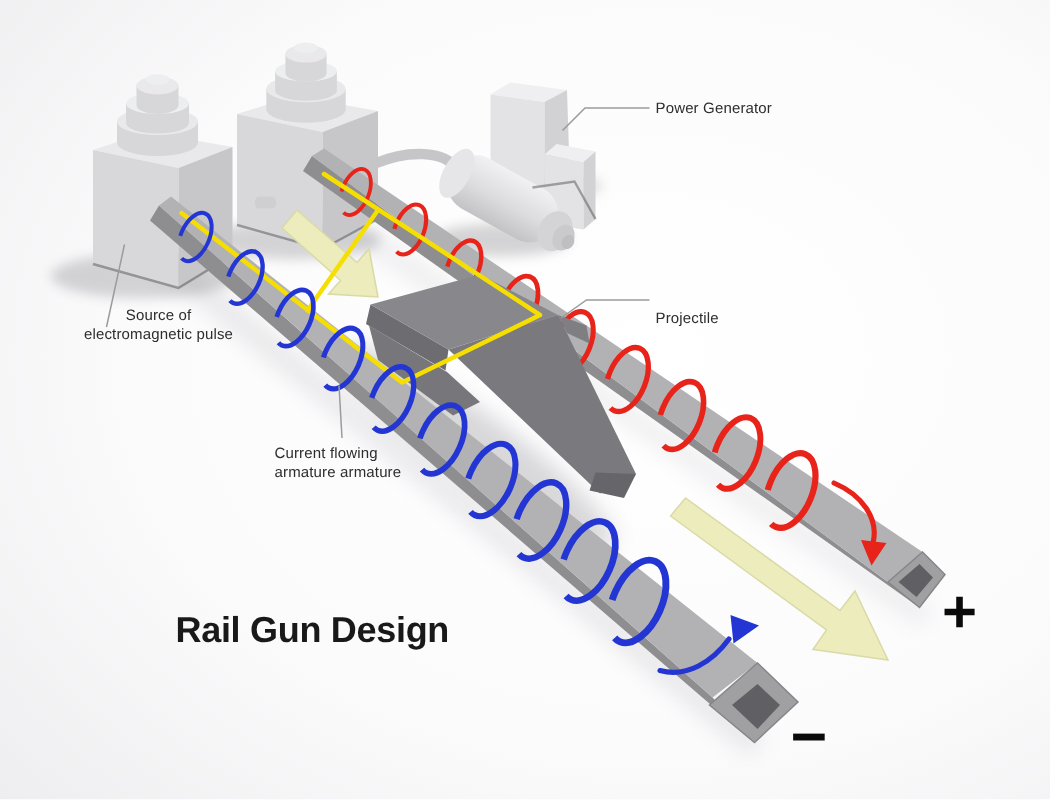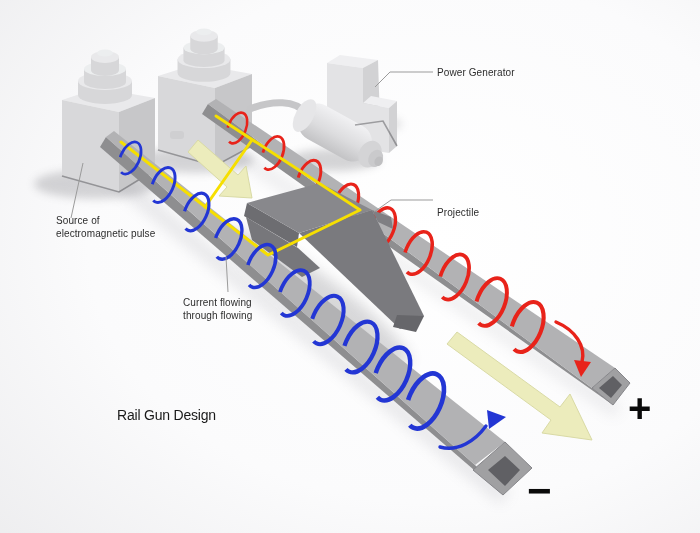--- a/index.html
+++ b/index.html
@@ -9,25 +9,26 @@
     background:radial-gradient(ellipse 95% 95% at 62% 45%, #ffffff 0%, #fbfbfc 52%, #e9e9eb 100%);
   }
   .stage svg{position:absolute;left:0;top:0;}
   .lbl{
     position:absolute;font-size:10px;line-height:13px;color:var(--label-text,#2d2d2d);
     white-space:nowrap;letter-spacing:.1px;
   }
   .lbl span{display:block;}
   .lbl-pg{left:437px;top:66px;}
   .lbl-proj{left:437px;top:206px;}
-  .lbl-src{left:56px;top:214px;}
+  .lbl-src{left:56px;top:204px;text-align:center;}
   .lbl-cur{left:183px;top:296px;}
   .title{
-    position:absolute;left:117px;top:407px;font-size:14px;letter-spacing:-.2px;
+    position:absolute;left:117px;top:407px;font-size:24px;letter-spacing:-.2px;
     color:var(--title-text,#191919);
+    font-weight:bold;
   }
   .terminal{position:absolute;font-weight:700;color:var(--terminal-color,#0a0a0a);line-height:1;}
   .term-plus{left:628px;top:388px;font-size:40px;}
   .term-minus{left:527px;top:470px;font-size:42px;}
 
   
   .face-top{fill:#e9e9eb;}
   .face-left{fill:#d8d8da;}
   .face-right{fill:#c7c7c9;}
   .gen-front{fill:#e3e3e5;}
@@ -212,20 +213,20 @@
 
   <div class="lbl lbl-proj">Projectile</div>
 
   <div class="lbl lbl-src">
     <span>Source of</span>
     <span>electromagnetic pulse</span>
   </div>
 
   <div class="lbl lbl-cur">
     <span>Current flowing</span>
-    <span>through flowing</span>
+    <span>armature armature</span>
   </div>
 
   <div class="title">Rail Gun Design</div>
 
   <div class="terminal term-plus">+</div>
   <div class="terminal term-minus">−</div>
 </div>
 
 </body></html>

